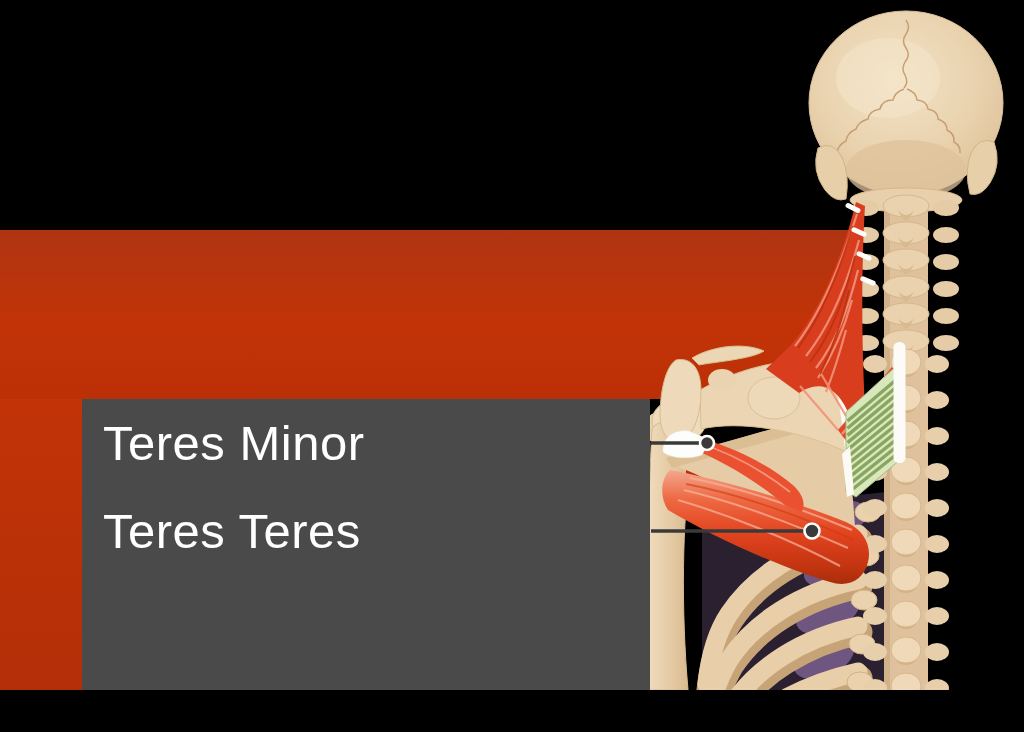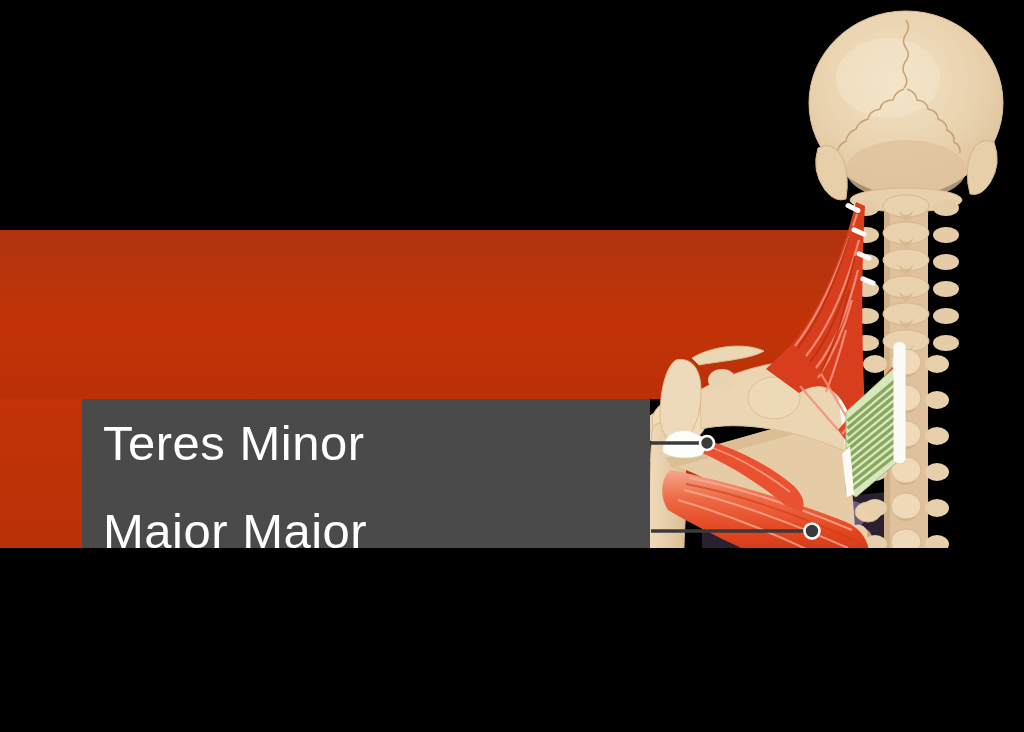--- a/index.html
+++ b/index.html
@@ -1,16 +1,16 @@
 <!DOCTYPE html>
 <html><head>
 <meta charset="utf-8">
 <style>
   html,body{margin:0;padding:0;background:#000;}
-  .stage{position:relative;width:1024px;height:548px;background:#000;overflow:hidden;
+  .stage{position:relative;width:1024px;height:732px;background:#000;overflow:hidden;
          font-family:"Liberation Sans",sans-serif;text-decoration:underline;}
   .banner-top{position:absolute;left:0;top:230px;width:850px;height:169px;
 : linear-gradient(180deg,#b03412 0%,#c23307 55%,#bc3007 100%);
          background:linear-gradient(180deg,#b03412 0%,#c23307 55%,#bc3007 100%);}
   .banner-left{position:absolute;left:0;top:399px;width:84px;height:291px;
          background:linear-gradient(180deg,#c23307 0%,#b42f08 100%);}
   .art,.leads{position:absolute;left:0;top:0;width:1024px;height:732px;}
   .leads{pointer-events:none;}
   .panel{position:absolute;left:82px;top:399px;width:568px;height:291px;background:#4a4a4a;}
   .label{position:absolute;left:21px;color:#fff;font-size:49px;line-height:49px;
@@ -211,21 +211,21 @@
         <path d="M692,436 C726,444 766,462 794,486 C802,494 806,502 802,512 L786,506 C758,482 722,460 690,448 C686,442 688,438 692,436 Z" fill="#ea5130"></path>
         <path d="M696,442 C728,452 762,470 790,492" stroke="#f6a48c" stroke-width="1.8" fill="none" opacity=".8"></path>
         <path d="M663,452 C662,438 673,429 689,431 L710,440 L702,455 C688,460 670,458 663,452 Z" fill="#fdfdfb" stroke="#e8e4d8" stroke-width=".5"></path>
       </g>
 
     </g>
   </svg>
 
   <div class="panel">
     <div class="label l1">Teres Minor</div>
-    <div class="label l2">Major Major</div>
+    <div class="label l2">Teres Teres</div>
   </div>
 
   <svg class="leads" viewBox="0 0 1024 732">
     <line stroke="#3a3a3a" stroke-width="3.5" x1="651" y1="443" x2="700" y2="443"></line>
     <circle fill="#3a3a3a" stroke="#ffffff" stroke-width="2.6" cx="707" cy="443" r="7"></circle>
     <line stroke="#3a3a3a" stroke-width="3.5" x1="651" y1="531" x2="804" y2="531"></line>
     <circle fill="#3a3a3a" stroke="#ffffff" stroke-width="2.6" cx="812" cy="531" r="7.5"></circle>
   </svg>
 
 </div>

